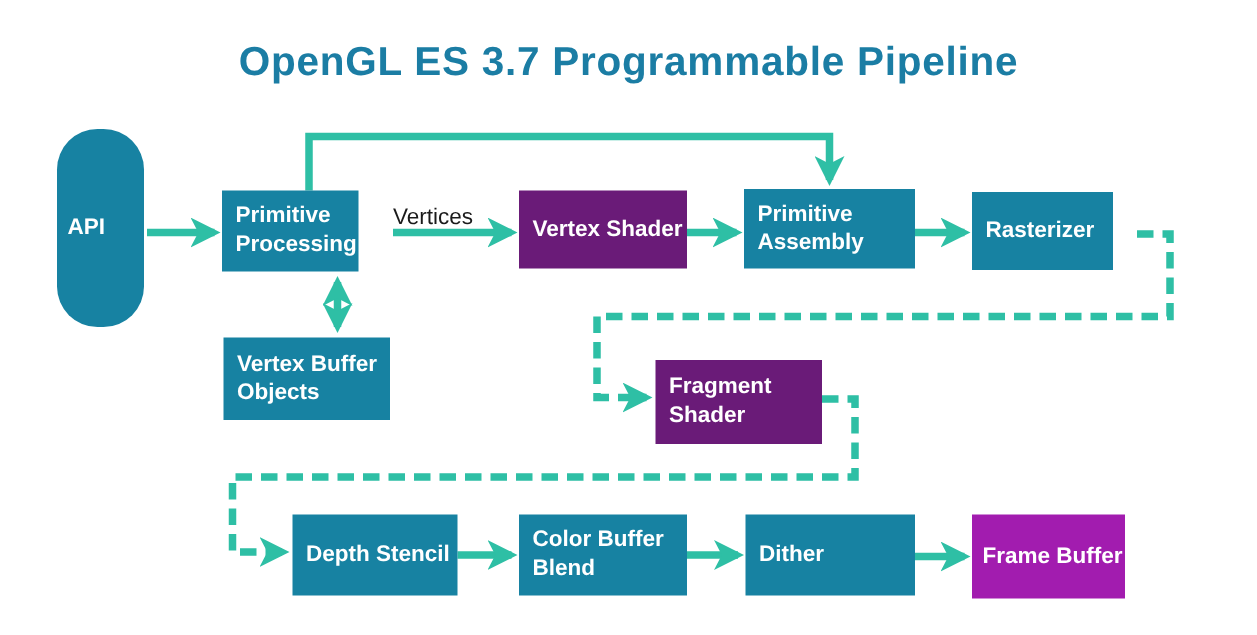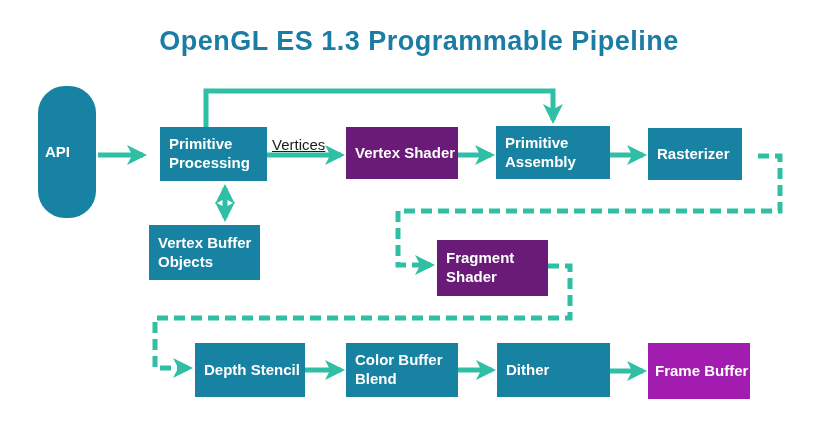--- a/index.html
+++ b/index.html
@@ -29,21 +29,21 @@
     gap:9px;z-index:5;font-weight:bold;white-space:nowrap;
   }
   .wm-brand{font-size:28px;color:#ffffff;}
   .wm-author{font-size:26px;color:#d2d2d2;}
 </style>
 </head>
 <body>
 
 <div id="stage">
 
-  <div class="title">OpenGL ES 1.3 Programmable Pipeline</div>
+  <div class="title">OpenGL ES 3.7 Programmable Pipeline</div>
 
   <svg class="edges" width="838" height="423" viewBox="0 0 838 423">
     <defs>
       <marker id="ah" viewBox="0 0 10 10" refX="8" refY="5" markerWidth="4" markerHeight="4" orient="auto-start-reverse" markerUnits="strokeWidth">
         <path d="M0,0 L10,5 L0,10 L2.6,5 Z" fill="#2ebfa5"></path>
       </marker>
     </defs>
     <g fill="none" stroke="#2ebfa5" stroke-width="5">
       <path d="M98,155 L143,155" marker-end="url(#ah)"></path>
       <path d="M262,155 L341,155" marker-end="url(#ah)"></path>
@@ -52,27 +52,27 @@
       <path d="M206,127 L206,91 L553,91 L553,120" marker-end="url(#ah)"></path>
       <path d="M225,188 L225,218" marker-start="url(#ah)" marker-end="url(#ah)"></path>
       <path d="M758,156 L780,156 L780,211 L398,211 L398,265 L431,265" stroke-dasharray="11 6" marker-end="url(#ah)"></path>
       <path d="M548,266 L570,266 L570,318 L155,318 L155,368 L189,368" stroke-dasharray="11 6" marker-end="url(#ah)"></path>
       <path d="M305,370 L341,370" marker-end="url(#ah)"></path>
       <path d="M458,370 L492,370" marker-end="url(#ah)"></path>
       <path d="M610,371 L643,371" marker-end="url(#ah)"></path>
     </g>
   </svg>
 
-  <div class="edge-label" style="left:272px;top:136px;text-decoration:underline;">Vertices</div>
+  <div class="edge-label" style="left:262px;top:136px;">Vertices</div>
 
   <div class="node teal oneline" style="left:38px;top:86px;width:58px;height:132px;padding-left:7px;border-radius:27px;">
     <span>API</span>
   </div>
 
-  <div class="node teal" style="left:148px;top:127px;width:107px;height:54px;margin-left:12px;">
+  <div class="node teal" style="left:148px;top:127px;width:91px;height:54px;">
     <span>Primitive Processing</span>
   </div>
 
   <div class="node purple oneline" style="left:346px;top:127px;width:112px;height:52px;">
     <span>Vertex Shader</span>
   </div>
 
   <div class="node teal" style="left:496px;top:126px;width:114px;height:53px;">
     <span>Primitive Assembly</span>
   </div>

